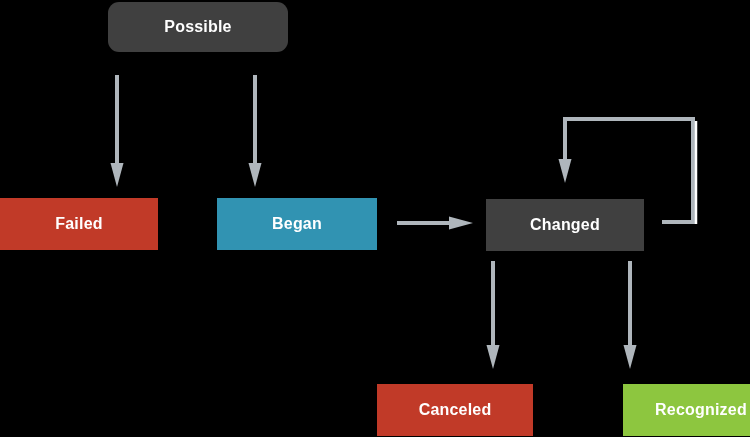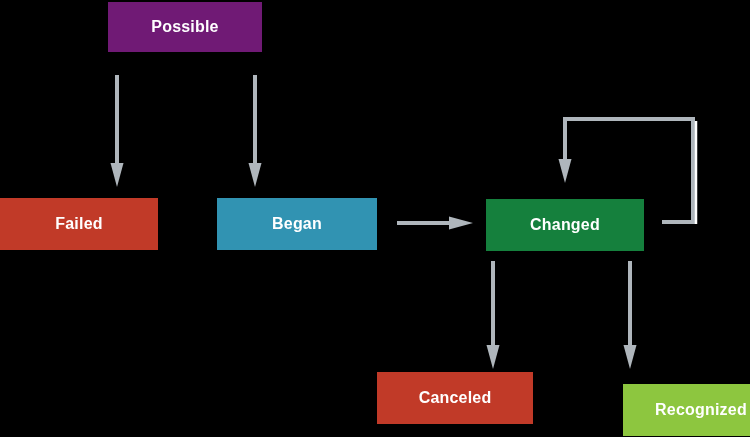--- a/index.html
+++ b/index.html
@@ -51,37 +51,37 @@
       <polygon points="449,229.5 449,216.5 473,223" fill="#AFB6BC"></polygon>
       <polyline points="493,261 493,349" fill="none" stroke="#AFB6BC" stroke-width="4"></polyline>
       <polygon points="486.5,345 499.5,345 493,369" fill="#AFB6BC"></polygon>
       <polyline points="630,261 630,349" fill="none" stroke="#AFB6BC" stroke-width="4"></polyline>
       <polygon points="623.5,345 636.5,345 630,369" fill="#AFB6BC"></polygon>
       <polyline points="662,222 693,222 693,119 565,119 565,163" fill="none" stroke="#AFB6BC" stroke-width="4"></polyline>
       <polygon points="558.5,159 571.5,159 565,183" fill="#AFB6BC"></polygon>
       <polyline points="696,121 696,224" fill="none" stroke="#FFFFFF" stroke-width="2.5"></polyline>
     </svg>
 
-  <div class="node" style="left: 108px; top: 2px; width: 154px; height: 50px; background: #701a75;">
+  <div class="node" style="left: 108px; top: 2px; width: 180px; height: 50px; background: #404040; border-radius: 11px;">
     <span class="node-label">Possible</span>
   </div>
 
   <div class="node" style="left: 0px; top: 198px; width: 158px; height: 52px; background: rgb(193, 58, 40);">
     <span class="node-label">Failed</span>
   </div>
 
   <div class="node" style="left: 217px; top: 198px; width: 160px; height: 52px; background: rgb(49, 147, 178);">
     <span class="node-label">Began</span>
   </div>
 
-  <div class="node" style="left: 486px; top: 199px; width: 158px; height: 52px; background: #15803d;">
+  <div class="node" style="left: 486px; top: 199px; width: 158px; height: 52px; background: #404040;">
     <span class="node-label">Changed</span>
   </div>
 
-  <div class="node" style="left: 377px; top: 372px; width: 156px; height: 52px; background: rgb(193, 58, 40);">
+  <div class="node" style="left: 377px; top: 384px; width: 156px; height: 52px; background: rgb(193, 58, 40);">
     <span class="node-label">Canceled</span>
   </div>
 
   <div class="node" style="left: 592px; top: 384px; width: 156px; height: 52px; background: rgb(141, 198, 63); margin-left: 31px;">
     <span class="node-label">Recognized</span>
   </div>
 
 </div>
 
 </body></html>

